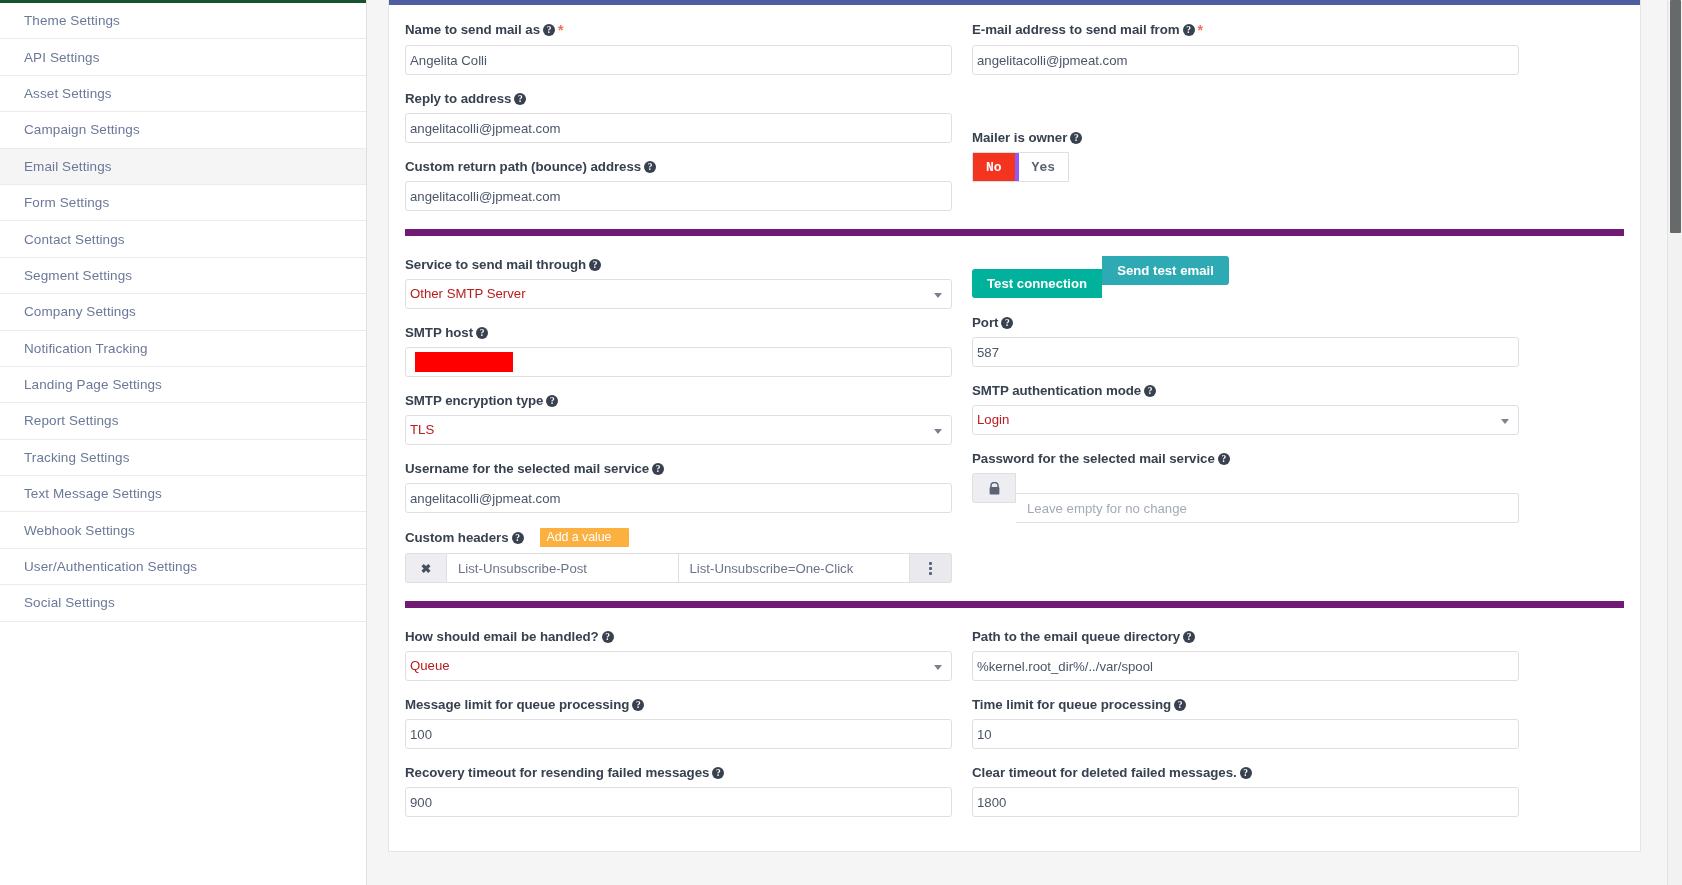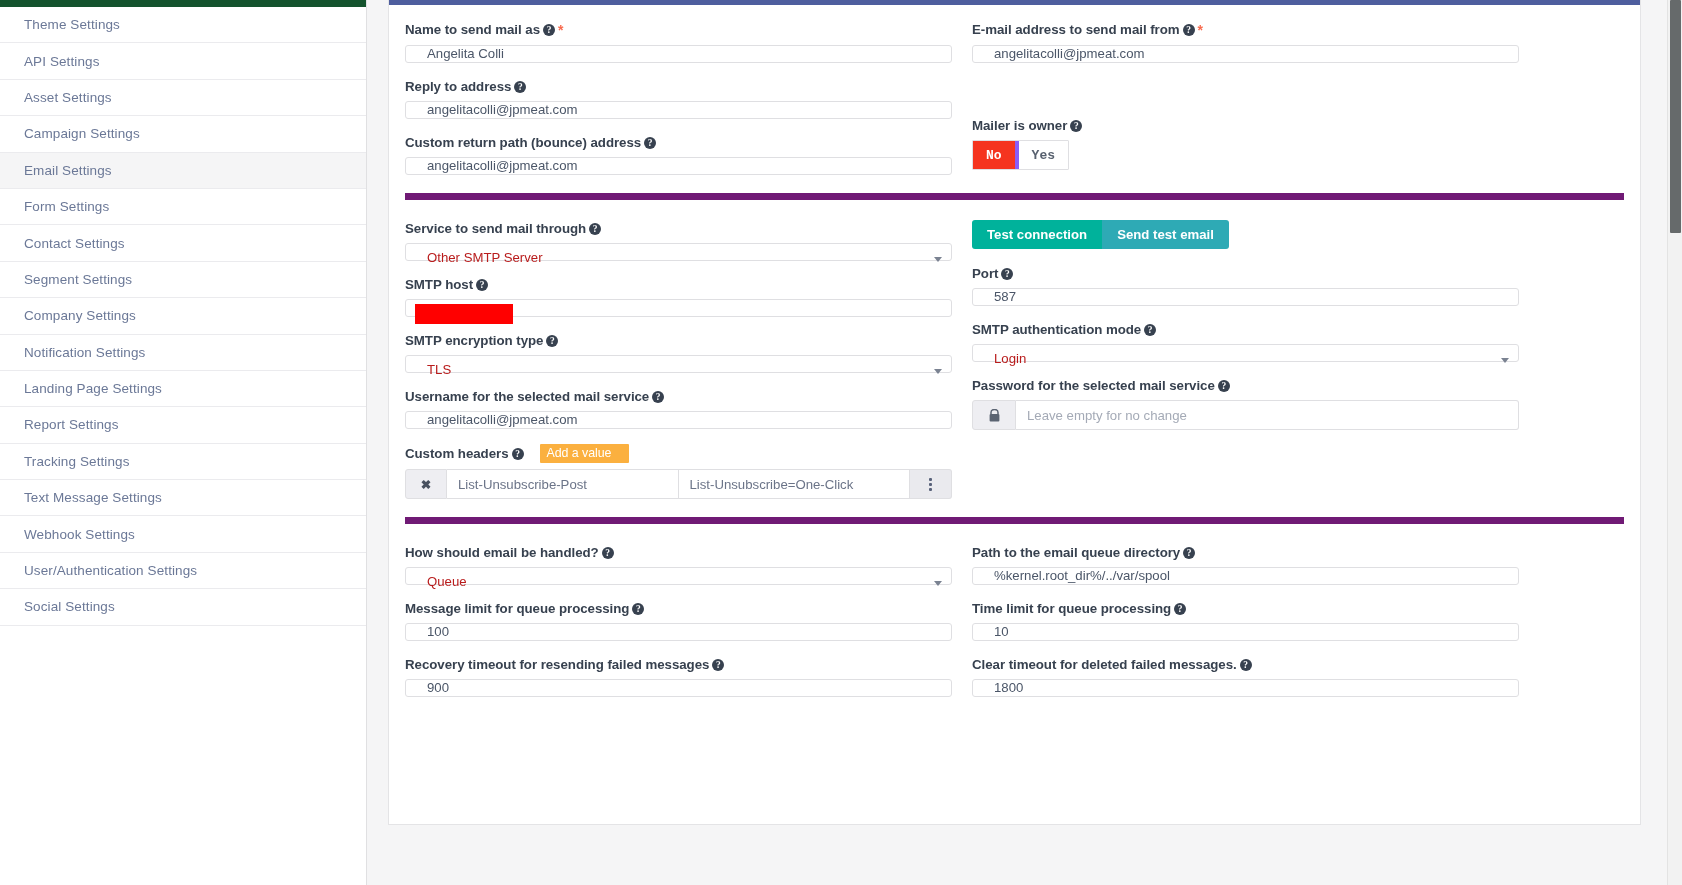--- a/index.html
+++ b/index.html
@@ -13,21 +13,21 @@
 
   
   .sidebar {
     width: 367px;
     background: #ffffff;
     border-right: 1px solid #e0e0e2;
     flex: 0 0 367px;
     height: 885px;
     padding-top: 0px;
   }
-  .sidebar-list { border-top: 7px solid #14532d; }
+  .sidebar-list { border-top: 3px solid #14532d; }
   .sidebar-item {
     height: 36.4px;
     border-bottom: 1px solid #ebebee;
     display: flex; align-items: center;
     padding-left: 24px;
     font-size: 13.5px;
     color: #6b7897;
     background: #fff;
     cursor: pointer;
     letter-spacing: .1px;
@@ -90,27 +90,27 @@
     vertical-align: 1px;
     margin-left: 3px;
     cursor: pointer;
     font-family: "Liberation Serif", serif;
   }
   .req { color: #f86b4f; font-size: 14px; margin-left: 3px; vertical-align:-1px;}
 
   input.ctl, .selectbox, .fakeinput {
     display: block;
     width: 100%;
-    height: 18px;
+    height: 30px;
     border: 1px solid #dfdfe2;
     border-radius: 3px;
     background: #fff;
     font-size: 13.2px;
     color: #4b5668;
-    padding: 0 21px;
+    padding: 0 4px;
     font-family: "Liberation Sans", sans-serif;
     line-height: 28px;
   }
   input.ctl::placeholder { color: #98a0ae; }
   .selectbox {
     position: relative;
     padding-right: 26px;
     cursor: pointer;
     color: #b91c1c;
   }
@@ -146,21 +146,21 @@
     padding: 0 15px;
     border: none;
     border-radius: 3px;
     color: #fff;
     font-size: 13.2px;
     font-weight: bold;
     cursor: pointer;
     font-family: "Liberation Sans", sans-serif;
     display:flex; align-items:center;
   }
-  .btn.teal { background: #00b29b; border-radius: 3px 0 0 3px; }
+  .btn.teal { background: #00b29b; border-radius: 3px 0 0 3px; margin-top: 13px; }
   .btn.teal2 { background: #2eaab5; border-radius: 0 3px 3px 0; }
 
   
   .redact-wrap { position: relative; }
   .redact {
     position: absolute;
     left: 10px; top: 5px;
     width: 98px; height: 20px;
     background: #ff0000;
   }
@@ -218,20 +218,21 @@
     border-radius: 3px 0 0 3px;
     background: #eeeef2;
     display:flex;align-items:center;justify-content:center;
   }
   .pw-in {
     flex:1 1 auto; height:30px;
     border: 1px solid #dfdfe2; border-left:none;
     border-radius: 0 3px 3px 0;
     padding: 0 11px; font-size: 13.2px; color:#4b5668;
     font-family: "Liberation Sans", sans-serif;
+    margin-top: 20px;
   }
   .pw-in::placeholder { color: #a4aab6; }
 
   .spacer-md { height: 39px; }
 
   
   .vscroll {
     position: absolute; right: 0; top: 0;
     width: 15px; height: 885px;
     background: #f2f2f2;
@@ -272,21 +273,21 @@
         <div class="sidebar-item">
           <span>Contact Settings</span>
         </div>
         <div class="sidebar-item">
           <span>Segment Settings</span>
         </div>
         <div class="sidebar-item">
           <span>Company Settings</span>
         </div>
         <div class="sidebar-item">
-          <span>Notification Settings</span>
+          <span>Notification Tracking</span>
         </div>
         <div class="sidebar-item">
           <span>Landing Page Settings</span>
         </div>
         <div class="sidebar-item">
           <span>Report Settings</span>
         </div>
         <div class="sidebar-item">
           <span>Tracking Settings</span>
         </div>

